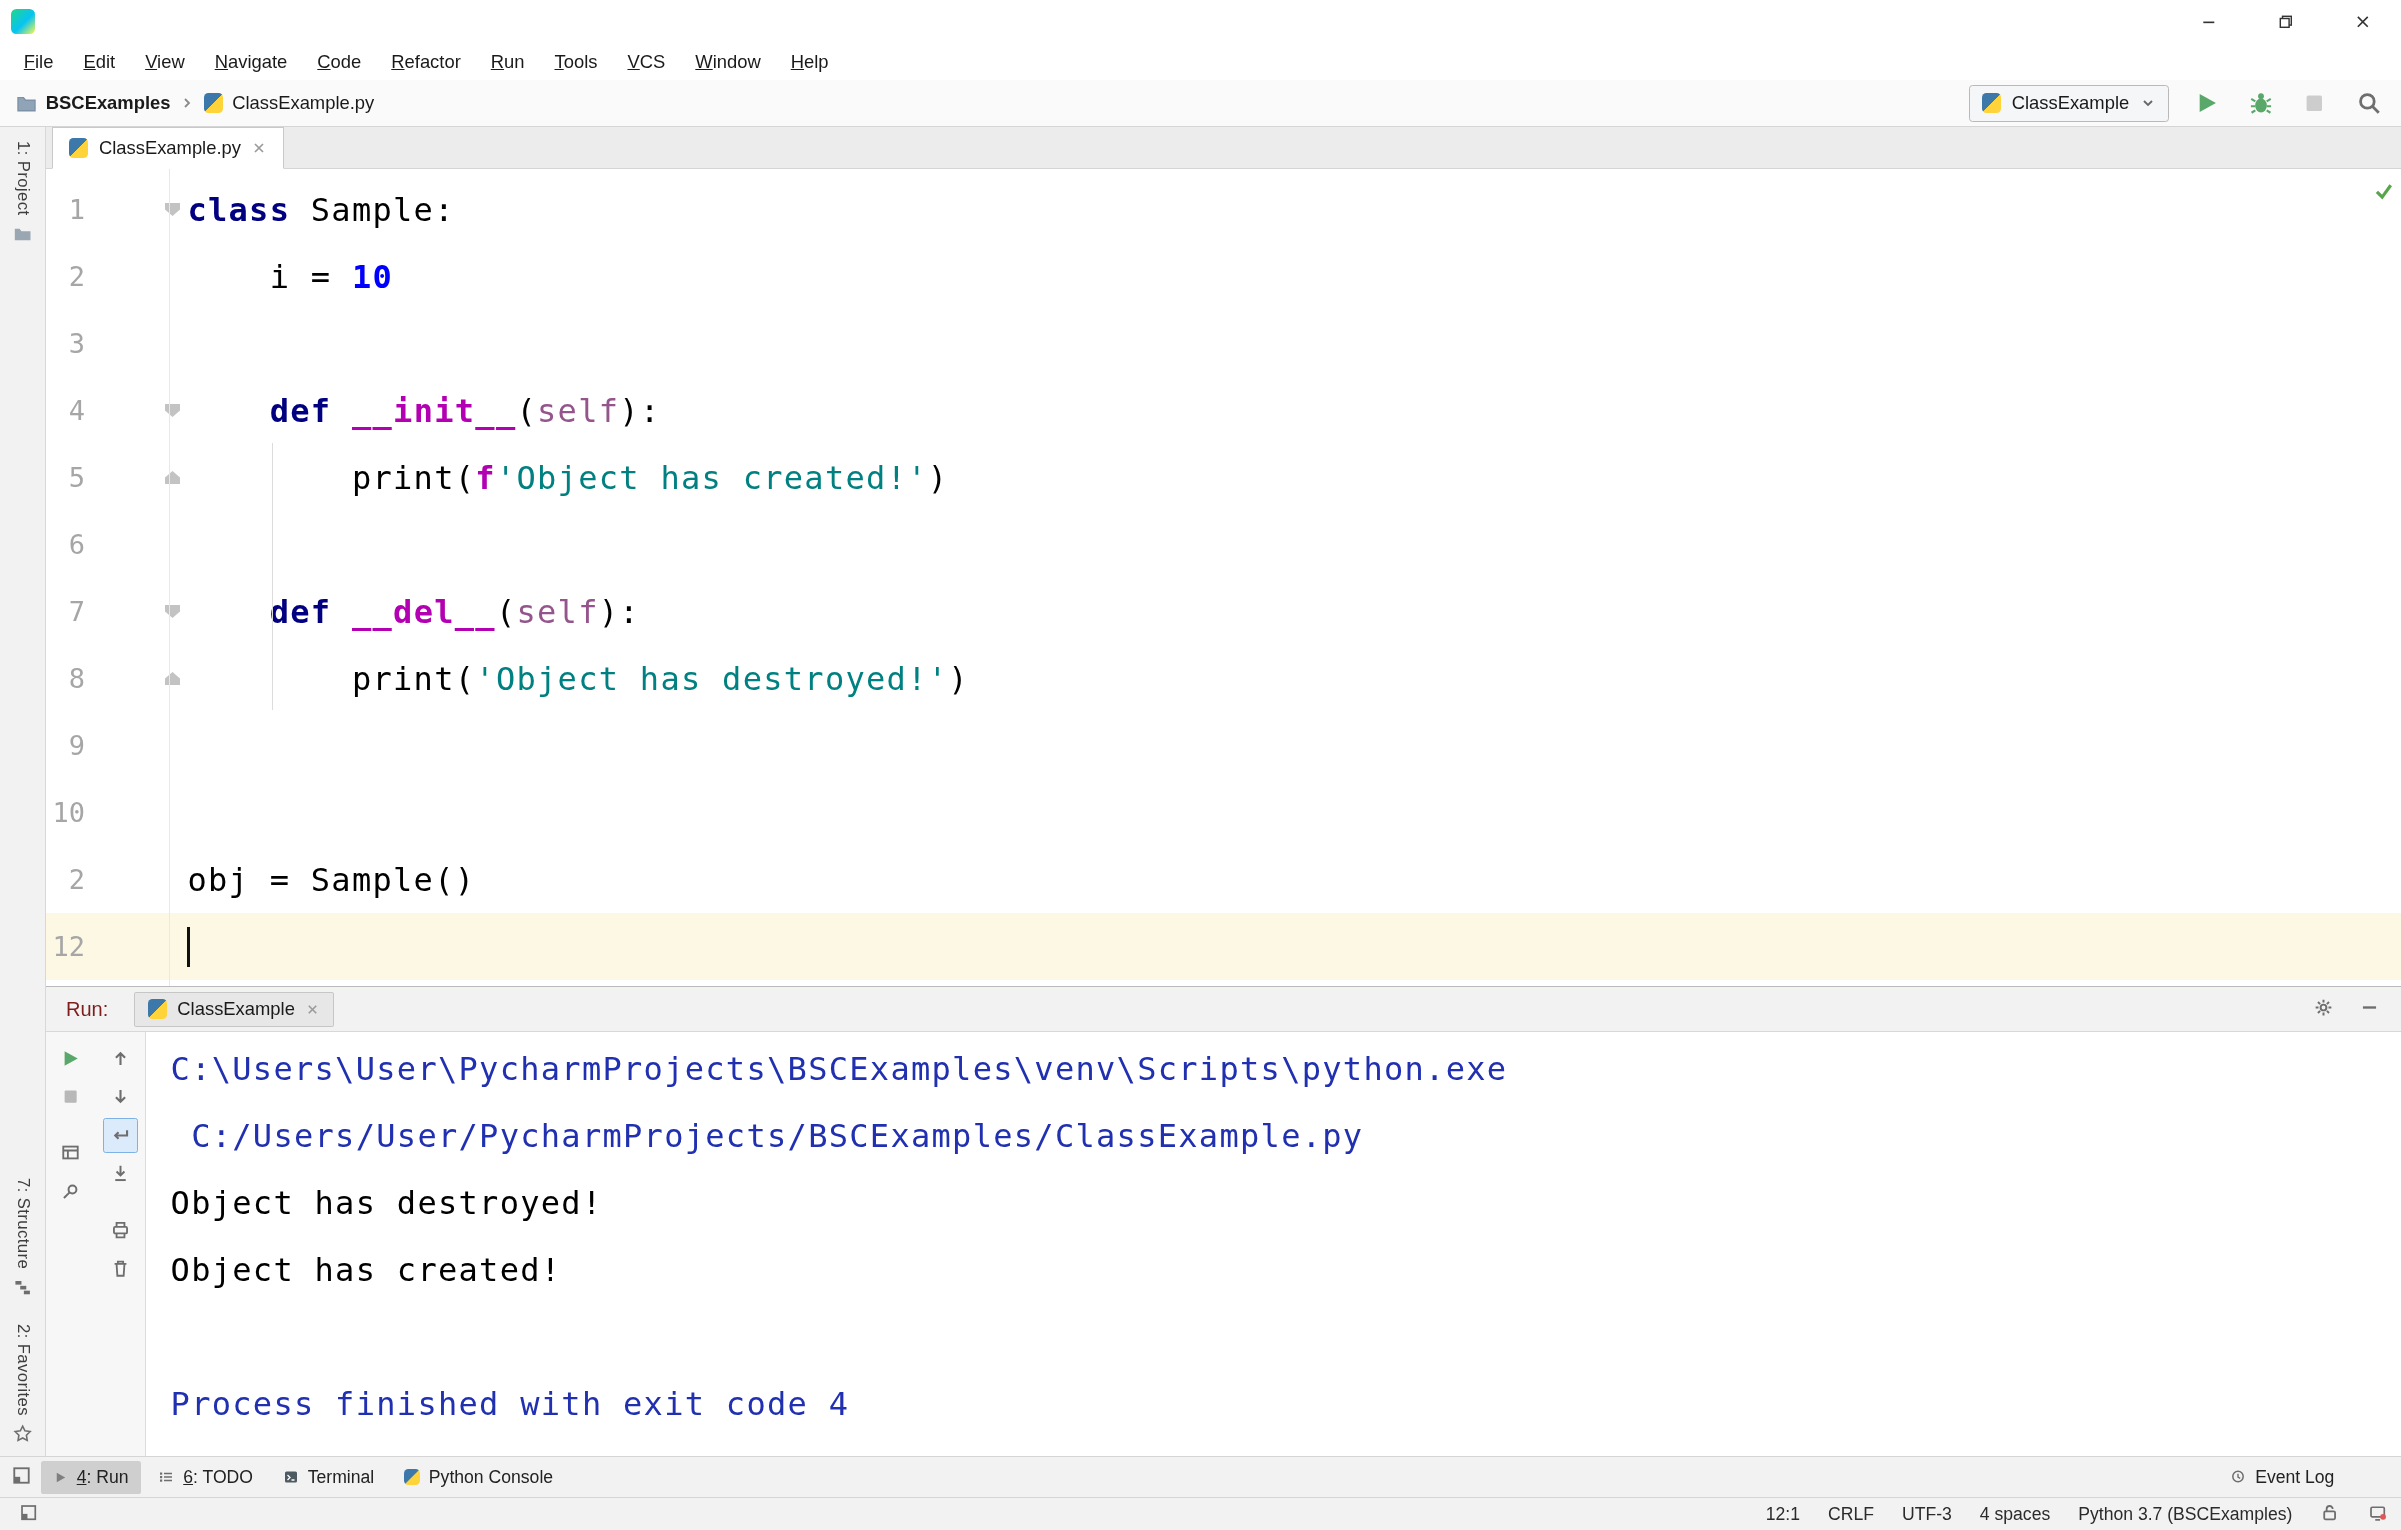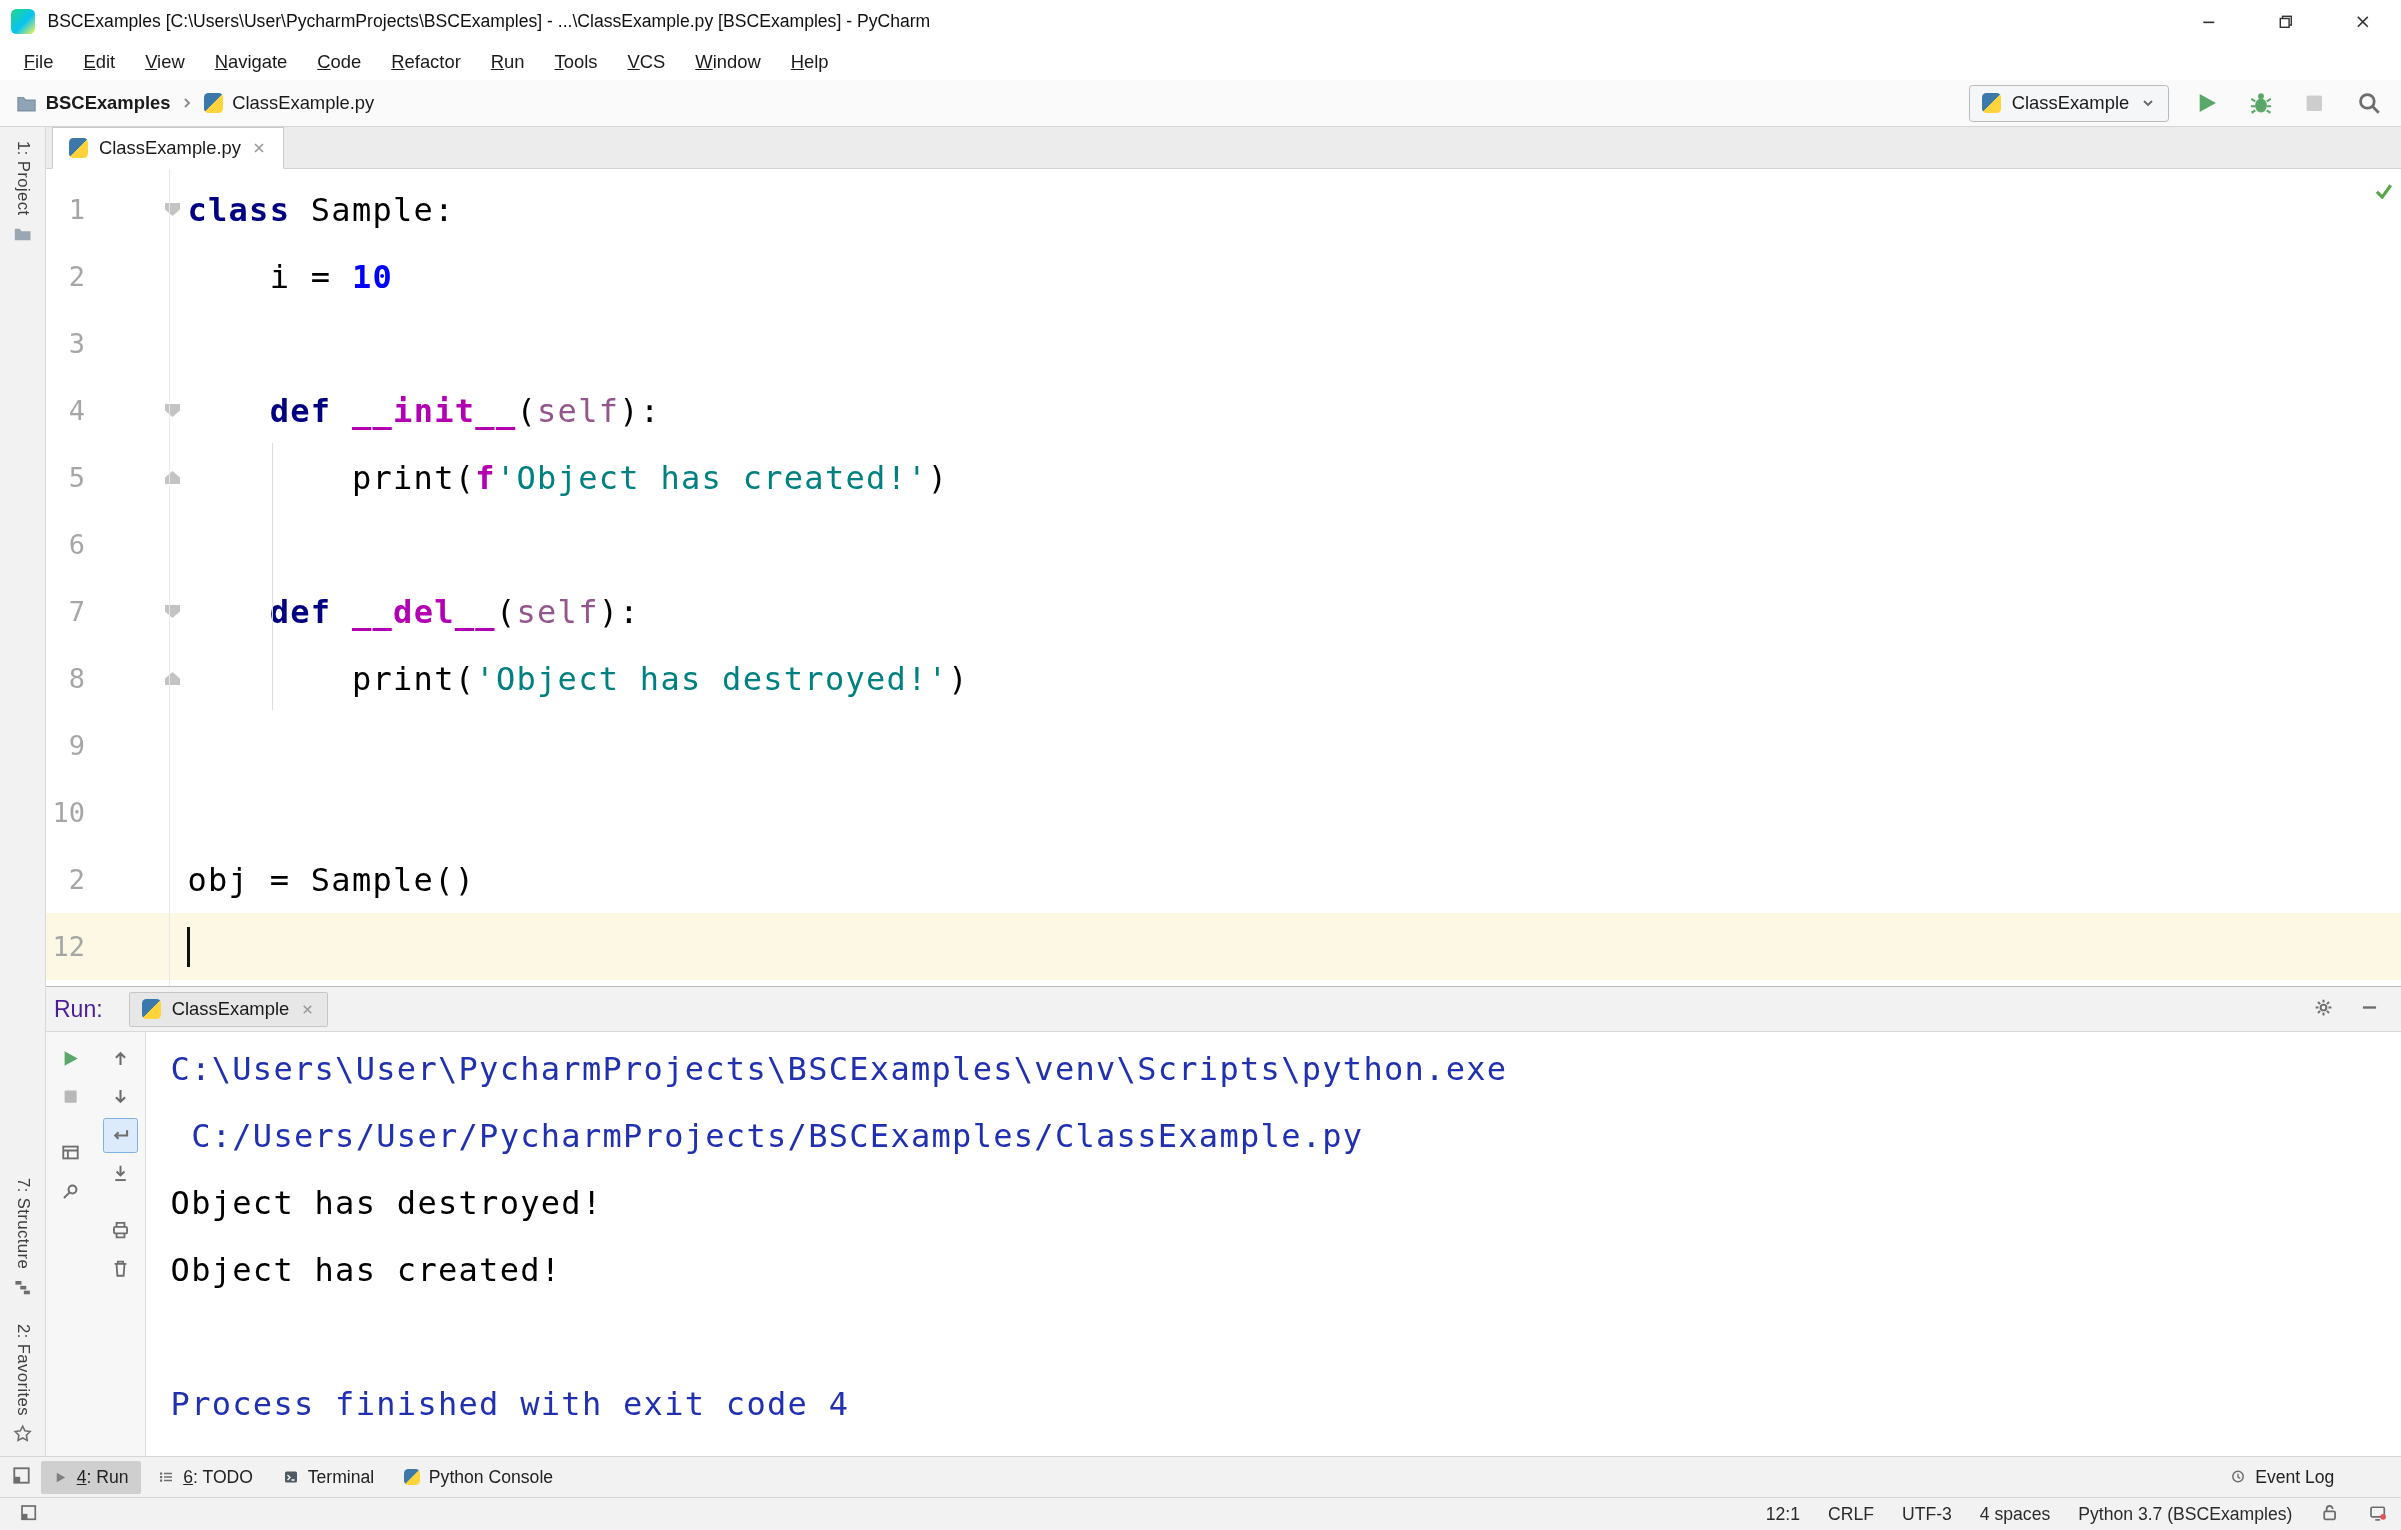--- a/index.html
+++ b/index.html
@@ -67,21 +67,21 @@
   .tok-self{color:var(--c-self)}
   .tok-fprefix{color:var(--c-fprefix);font-weight:bold}
   .caret{display:inline-block;width:2.6px;height:40px;background:#101010;vertical-align:middle}
   .gutter-sep{position:absolute;left:123px;top:0;bottom:0;width:0.9px;background:#e8e8e8}
   .indent-guide{position:absolute;left:226px;top:274px;height:267px;width:0.9px;background:#dcdcdc}
   .editor-check{position:absolute;right:7px;top:10.5px}
 
   
   .runpanel{flex:0 0 470px;border-top:0.9px solid #b9b9b9;display:flex;flex-direction:column;background:#fff}
   .rp-header{flex:0 0 45px;background:#f2f2f2;border-bottom:0.9px solid #d8d8d8;display:flex;align-items:center}
-  .rp-run-label{margin-left:8px;font-size:23px;color:#4c1d95}
+  .rp-run-label{margin-left:20px;font-size:20px;color:#7f1d1d}
   .rp-tab{margin-left:26px;display:flex;align-items:center;gap:10.5px;height:35px;padding:0 12.3px;background:#e7e7e7;border:0.9px solid #c6c6c6;border-radius:1.8px}
   .rp-tab-label{font-size:18.4px;color:#1a1a1a}
   .rp-header-actions{margin-left:auto;display:flex;align-items:center;gap:24.6px;padding-right:21px}
   .rp-body{flex:1;display:flex;min-height:0}
   .rp-toolbar{flex:0 0 100px;background:#f7f7f7;border-right:0.9px solid #dcdcdc;display:flex;padding-top:8.8px}
   .rp-col{flex:1;display:flex;flex-direction:column;align-items:center;gap:3.5px}
   .tool-btn{width:35px;height:35px;display:flex;align-items:center;justify-content:center;border:0.9px solid transparent;border-radius:2.6px}
   .tool-btn.active{background:#dcebfb;border:0.9px solid #7eb2e6}
   .tool-gap{height:14px}
   .console{flex:1;padding:3.5px 0 0 24.6px;font-family:"DejaVu Sans Mono",monospace;font-size:32px;letter-spacing:1.3px;overflow:hidden}
@@ -103,21 +103,20 @@
   .sb-right{margin-left:auto;display:flex;align-items:center;gap:28px}
   .sb-item{font-size:17.6px;color:#2b2b2b;white-space:nowrap}
 </style>
 </head>
 <body>
 
 <div class="window">
 
   <div class="titlebar">
     <span class="app-logo"></span>
-    <span class="title-text">BSCExamples [C:\Users\User\PycharmProjects\BSCExamples] - ...\ClassExample.py [BSCExamples] - PyCharm</span>
     <div class="win-controls">
       <div class="win-btn">
         <svg width="17.6" height="17.6" viewBox="0 0 16 16">
             <path d="M3 8.5h10" stroke="#333" stroke-width="1.5" fill="none"></path>
           </svg>
       </div>
       <div class="win-btn">
         <svg width="17.6" height="17.6" viewBox="0 0 16 16">
             <rect x="5" y="3" width="8" height="8" fill="none" stroke="#333" stroke-width="1.3"></rect>
             <rect x="3" y="5" width="8" height="8" fill="#fff" stroke="#333" stroke-width="1.3"></rect>

